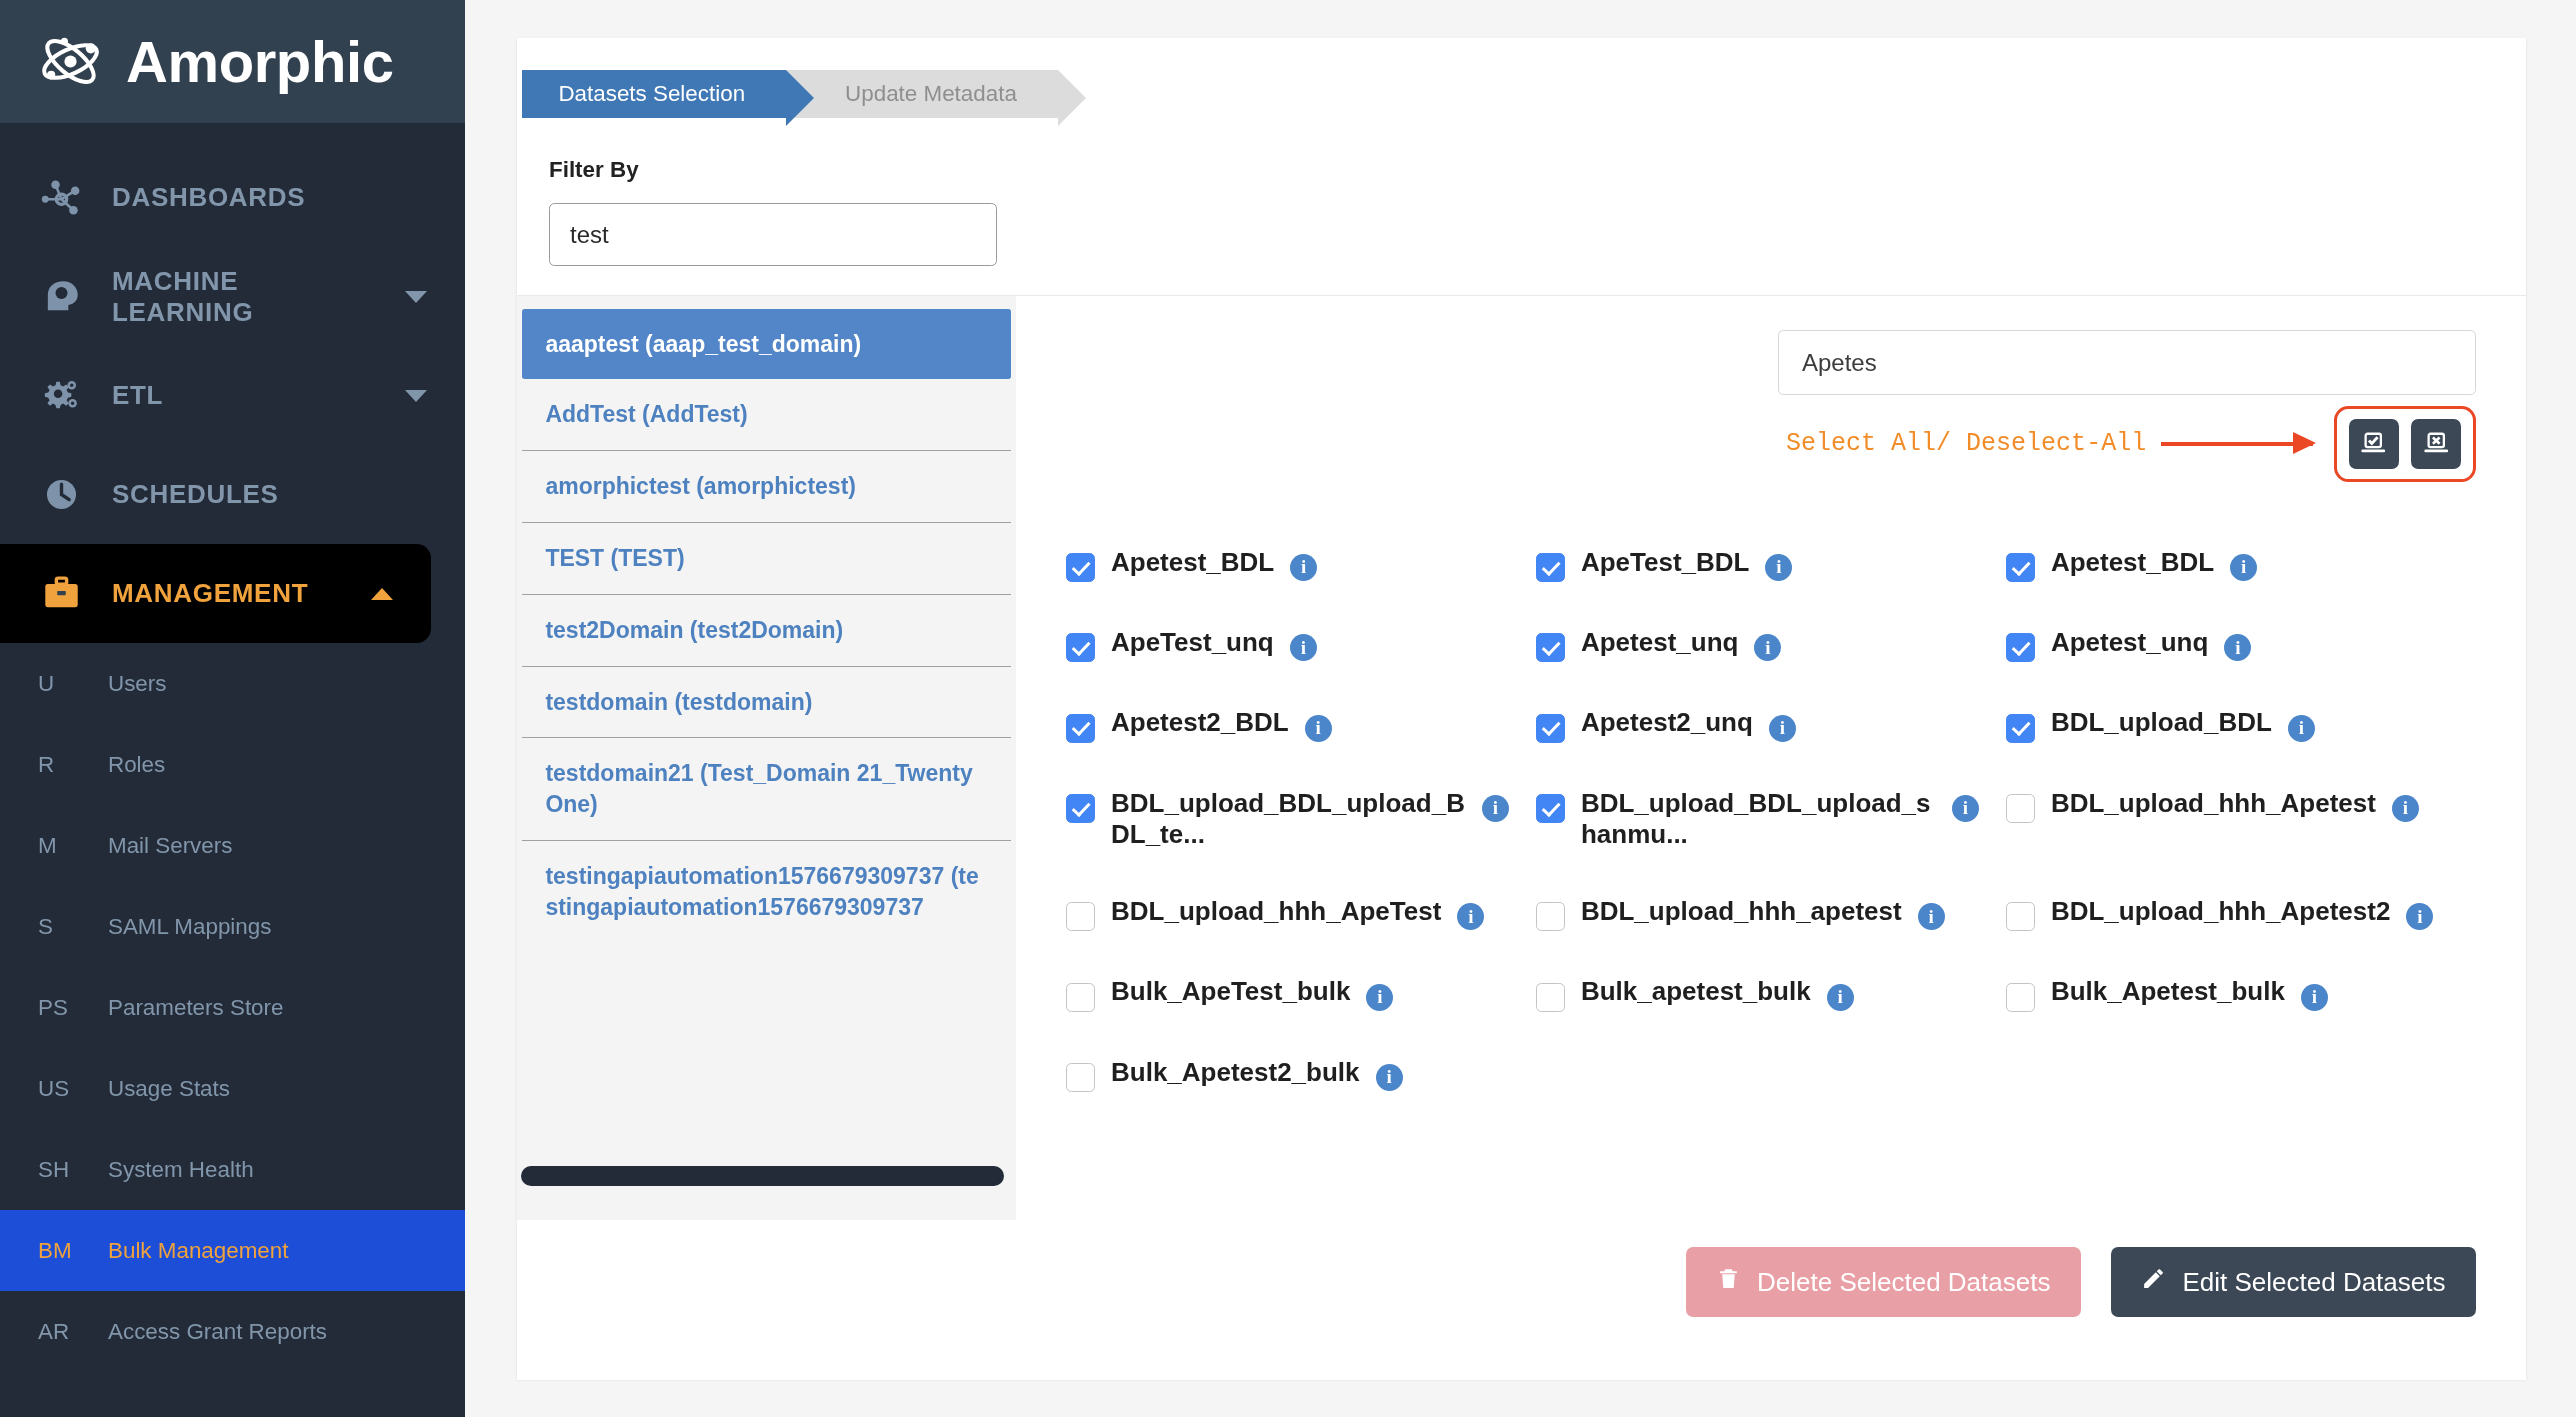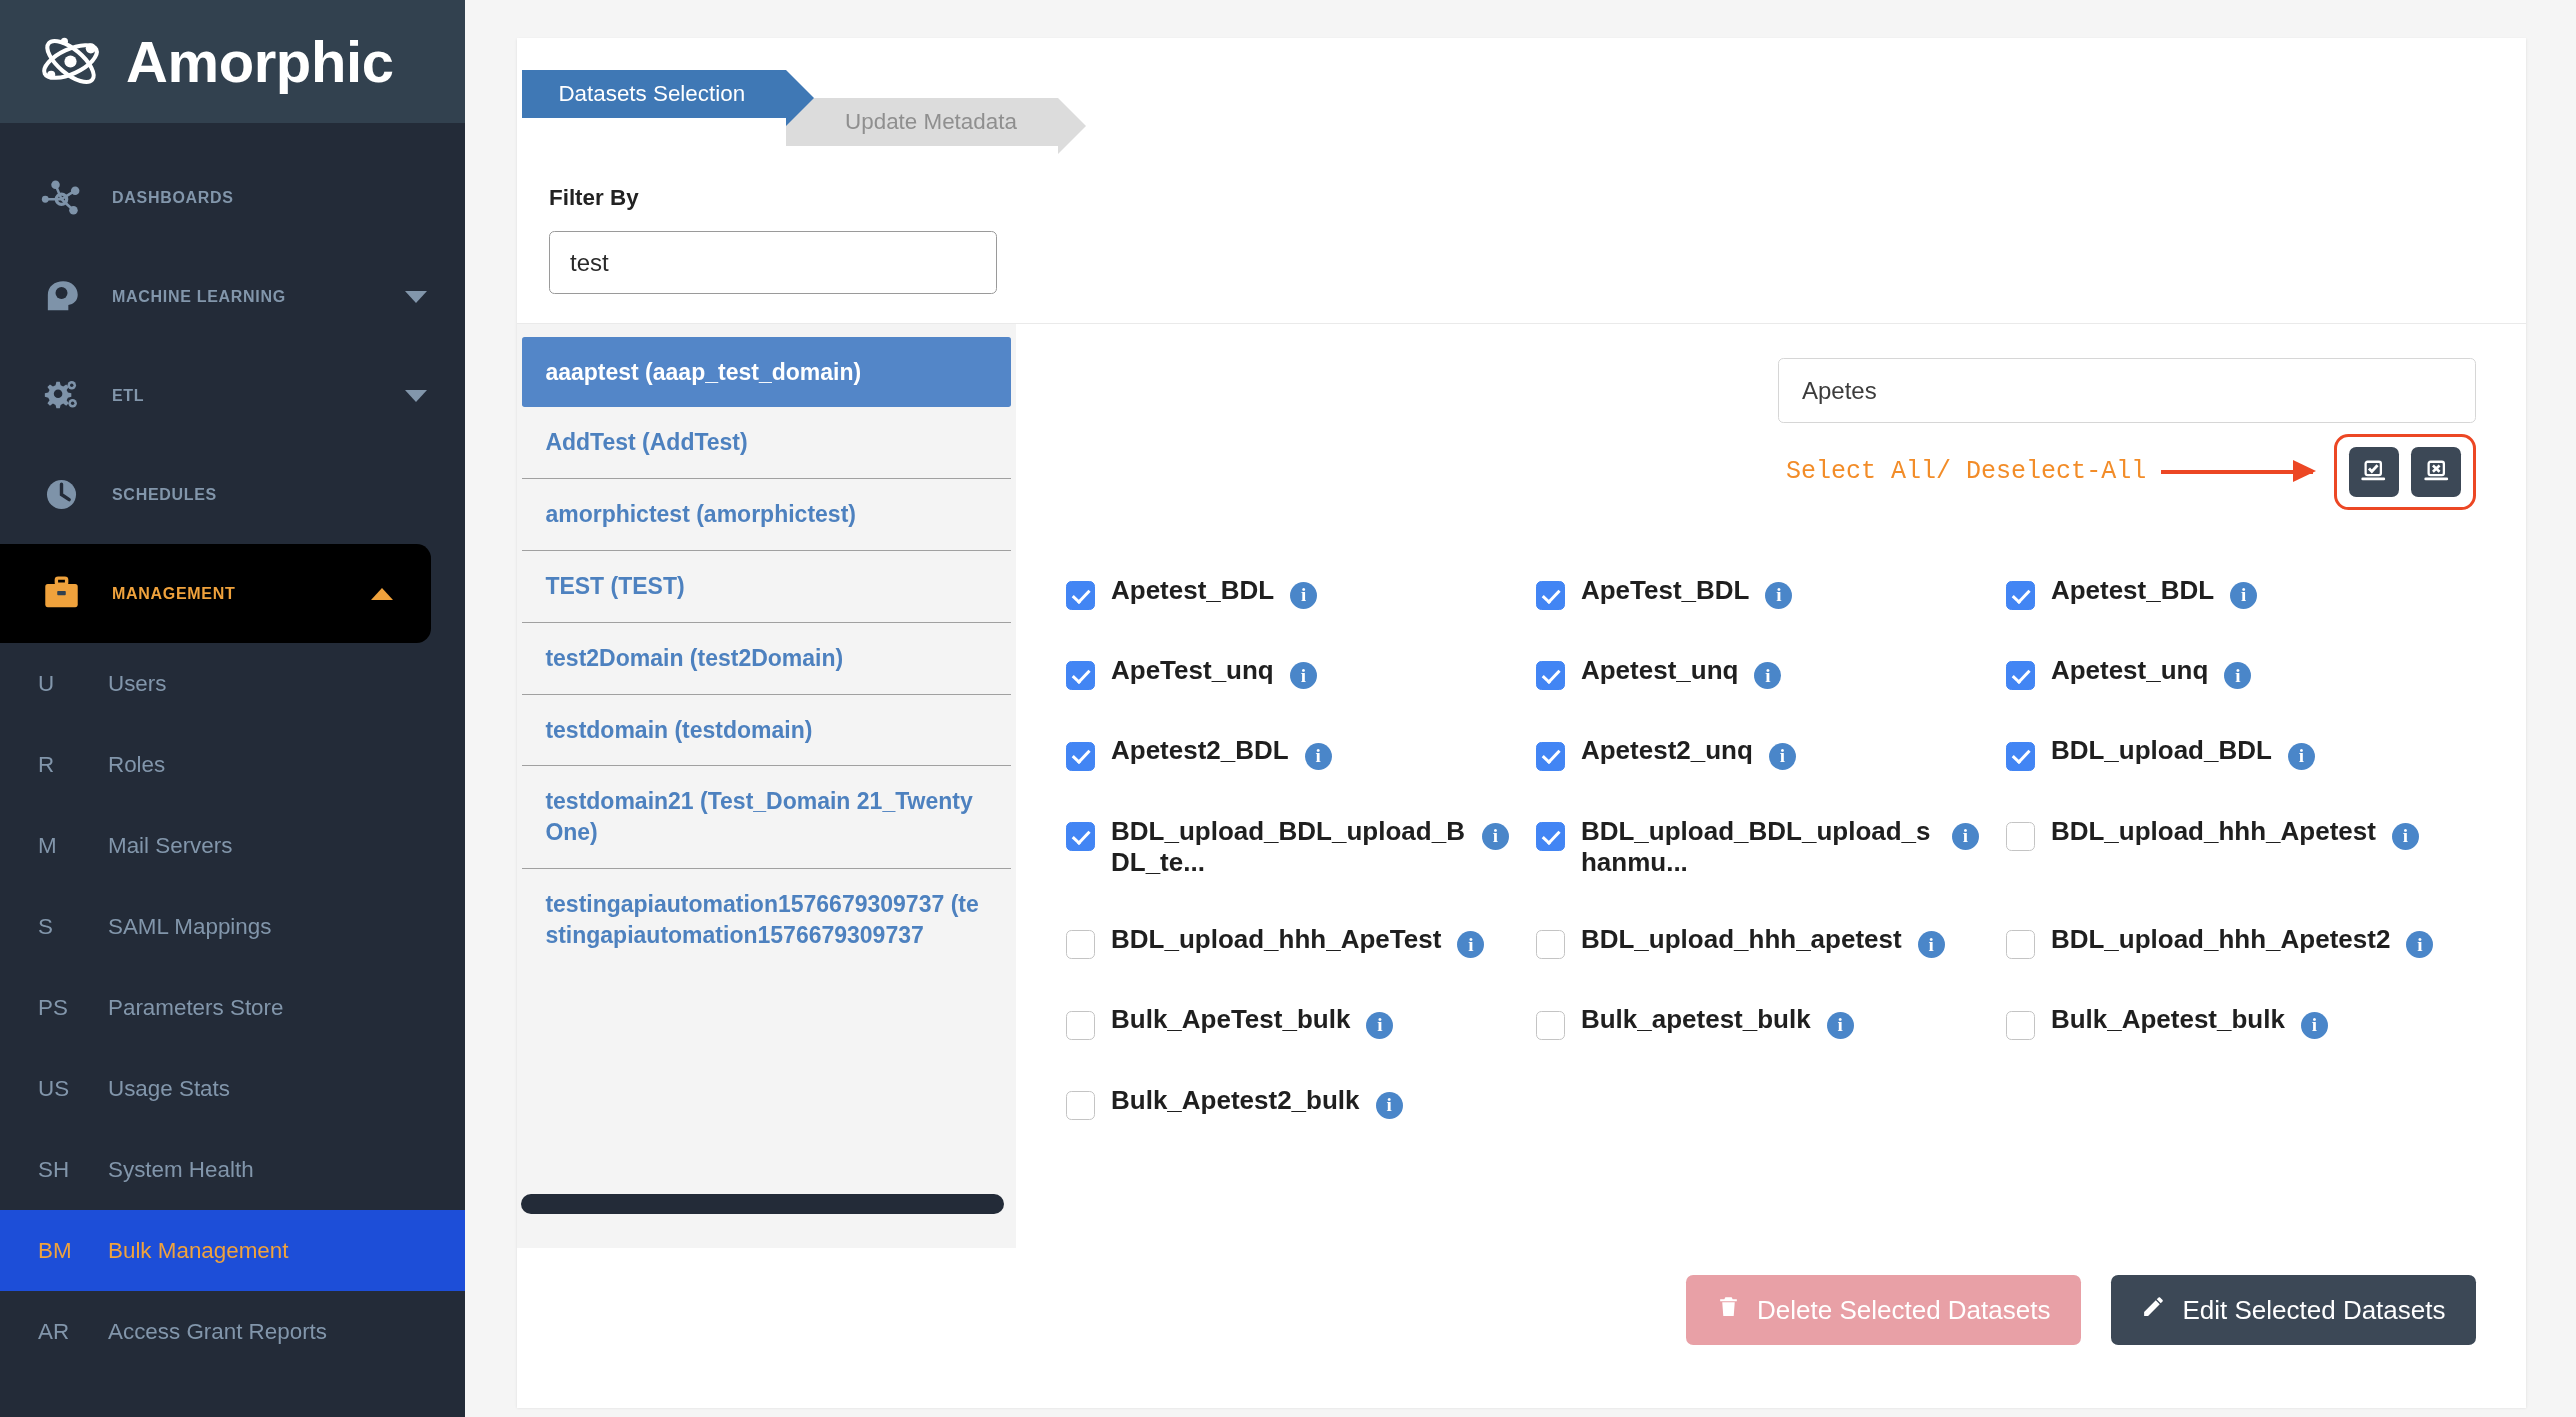--- a/index.html
+++ b/index.html
@@ -26,21 +26,21 @@
   .brand-name {
     color: #ffffff; font-size: 58px; font-weight: bold; letter-spacing: -0.4px;
   }
   .nav { padding-top: 25px; }
   .nav-item {
     height: 99px; display: flex; align-items: center;
     padding: 0 38px; gap: 27px; position: relative;
   }
   .nav-item .ico { width: 47px; display: flex; justify-content: center; }
   .nav-label {
-    color: #8296ab; font-size: 16px; font-weight: bold; letter-spacing: 0.7px;
+    color: #8296ab; font-size: 26px; font-weight: bold; letter-spacing: 0.7px;
     flex: 1;
   }
   .nav-item.active { background: #000000; border-radius: 0 14.4px 14.4px 0; margin-right: 34px; }
   .nav-item.active .nav-label { color: #f0a23c; }
   .caret { width: 0; height: 0; border-left: 11.7px solid transparent; border-right: 11.7px solid transparent; }
   .caret.down { border-top: 12.6px solid #8296ab; }
   .caret.up { border-bottom: 12.6px solid #f0a23c; }
 
   .subnav-item {
     height: 81px; display: flex; align-items: center; padding: 0 0 0 38px; gap: 0;
@@ -57,21 +57,21 @@
   .card {
     background: #ffffff; width: 2009px; min-height: 1256px;
     box-shadow: 0 0.9px 2.7px rgba(0,0,0,0.10);
   }
   .steps { display: flex; padding: 32px 0 0 5.4px; }
   .step {
     height: 48px; display: flex; align-items: center;
     font-size: 22.4px; padding: 0 41px 0 36px; position: relative;
   }
   .step.active { background: #3f78b5; color: #fff; }
-  .step.inactive { background: #dcdcdc; color: #8f8f8f; padding-left: 59px; margin-top: 28px; }
+  .step.inactive { background: #dcdcdc; color: #8f8f8f; padding-left: 59px; }
   .step::after {
     content: ""; position: absolute; right: -28px; top: 0;
     border-top: 28px solid transparent; border-bottom: 28px solid transparent;
     border-left: 28px solid #3f78b5; z-index: 2;
   }
   .step.inactive::after { border-left-color: #dcdcdc; z-index: 1; }
 
   .filter-block { padding: 39px 0 0 32px; }
   .filter-label { font-size: 22.4px; font-weight: bold; color: #222; }
   .filter-input {

